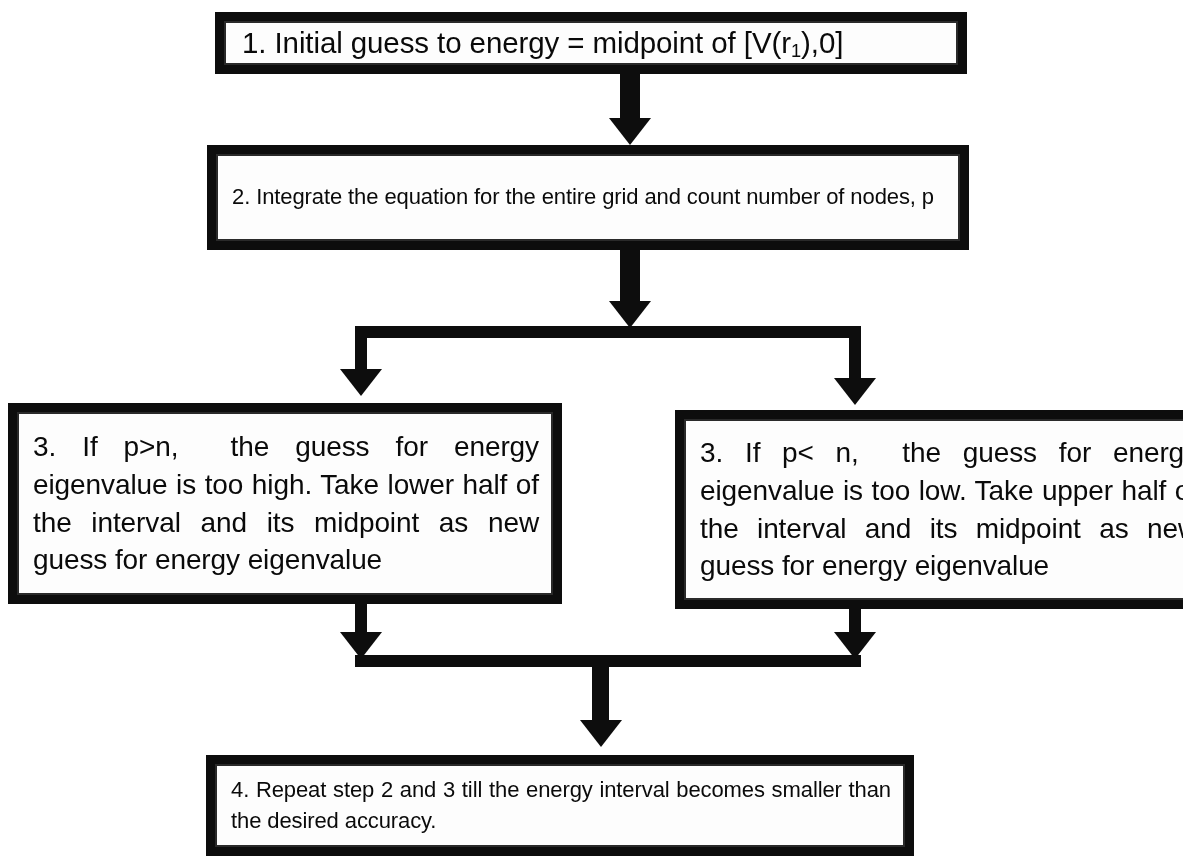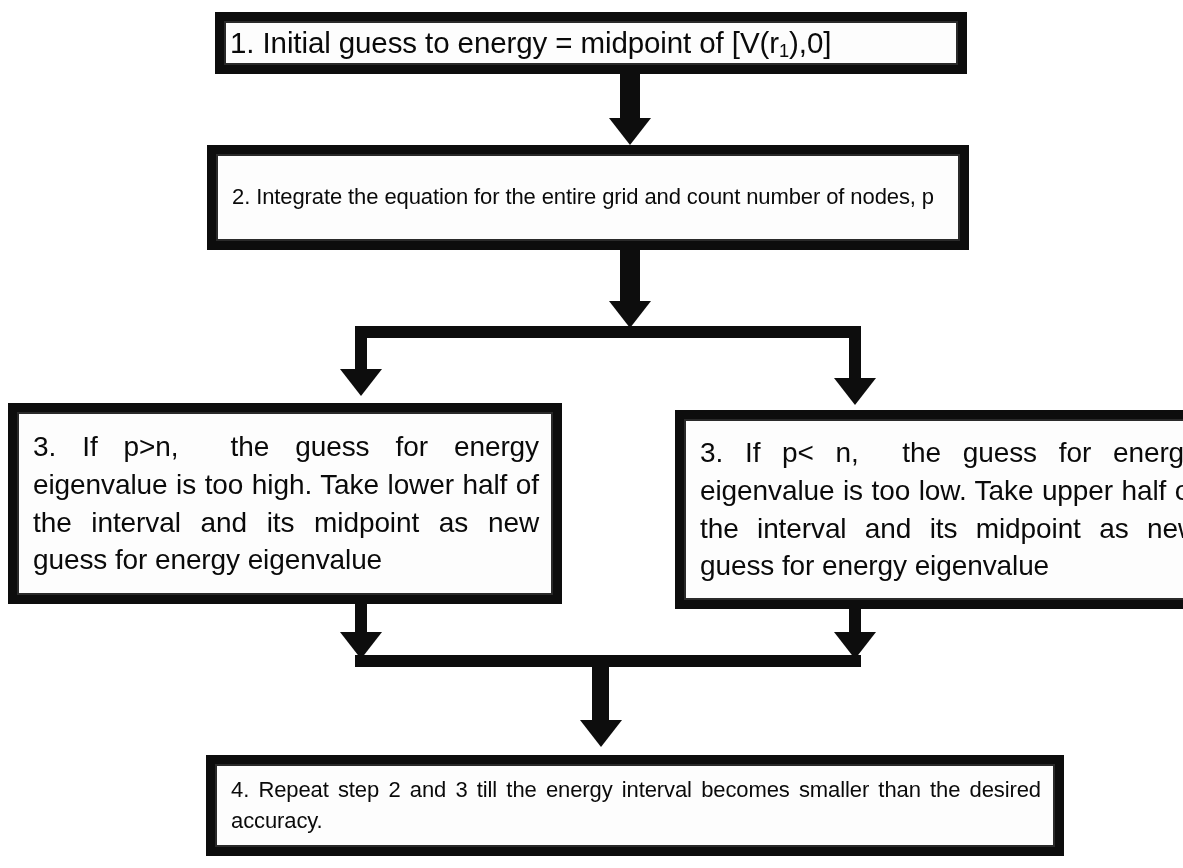--- a/index.html
+++ b/index.html
@@ -54,23 +54,23 @@
     font-size: 0.62em;
     vertical-align: -0.22em;
     letter-spacing: 0;
   }
 
   
   #node-step1   { left: 215px; top: 12px;  width: 752px; height: 62px;  }
   #node-step2   { left: 207px; top: 145px; width: 762px; height: 105px; }
   #node-step3a  { left: 8px;   top: 403px; width: 554px; height: 201px; }
   #node-step3b  { left: 627px; top: 410px; width: 546px; height: 199px; margin-left: 48px; }
-  #node-step4   { left: 206px; top: 755px; width: 858px; height: 101px; }
+  #node-step4   { left: 206px; top: 755px; width: 708px; height: 101px; }
 
-  #node-step1 .node-inner  { padding-left: 4px; }
+  #node-step1 .node-inner  { padding-left: 16px; }
   #node-step2 .node-text,
   #node-step4 .node-text   { font-size: 22px; line-height: 1.38; }
   #node-step1 .node-text   { font-size: 29.5px; }
   #node-step3a .node-text,
   #node-step3b .node-text  { font-size: 28px; line-height: 1.34; }
 
   
   .conn {
     position: absolute;
     background: #0d0d0d;

